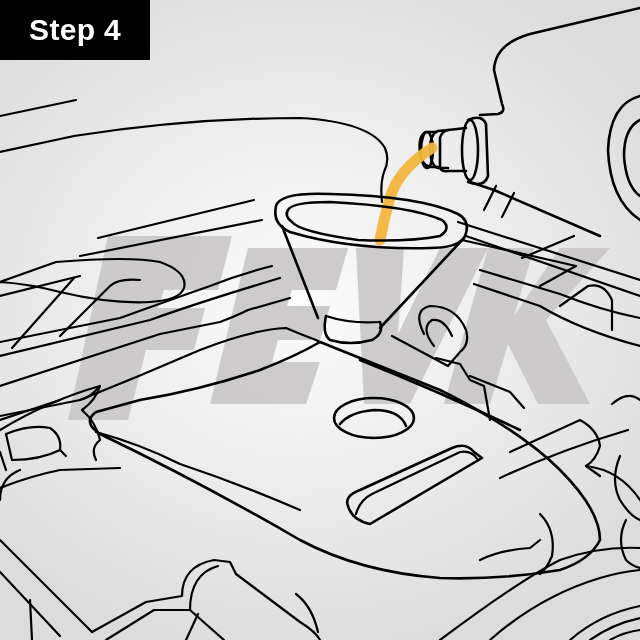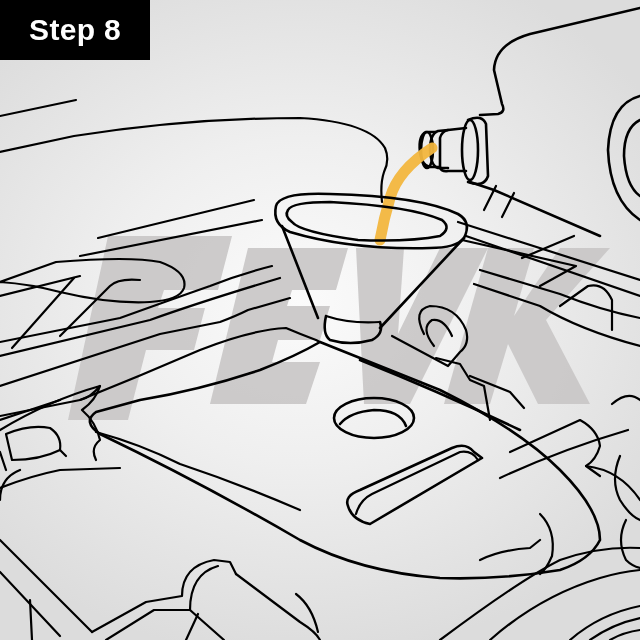--- a/index.html
+++ b/index.html
@@ -147,15 +147,15 @@
       <path class="ln-thin" d="M440,640 Q520,580 560,560 Q600,546 640,548"></path>
       <path class="ln-thin" d="M490,640 Q540,596 600,578 Q620,572 640,570"></path>
       <path class="ln-thin" d="M570,640 Q600,614 640,606"></path>
       <path class="ln-thin" d="M590,640 Q612,624 640,618"></path>
       <path class="ln-thin" d="M610,640 Q624,632 640,630"></path>
       <path class="ln-thin" d="M480,560 Q500,550 530,548 L540,540"></path>
     </g>
   </svg>
 
   <div class="step-badge">
-    <span>Step 8</span>
+    <span>Step 4</span>
   </div>
 </div>
 
 </body></html>

